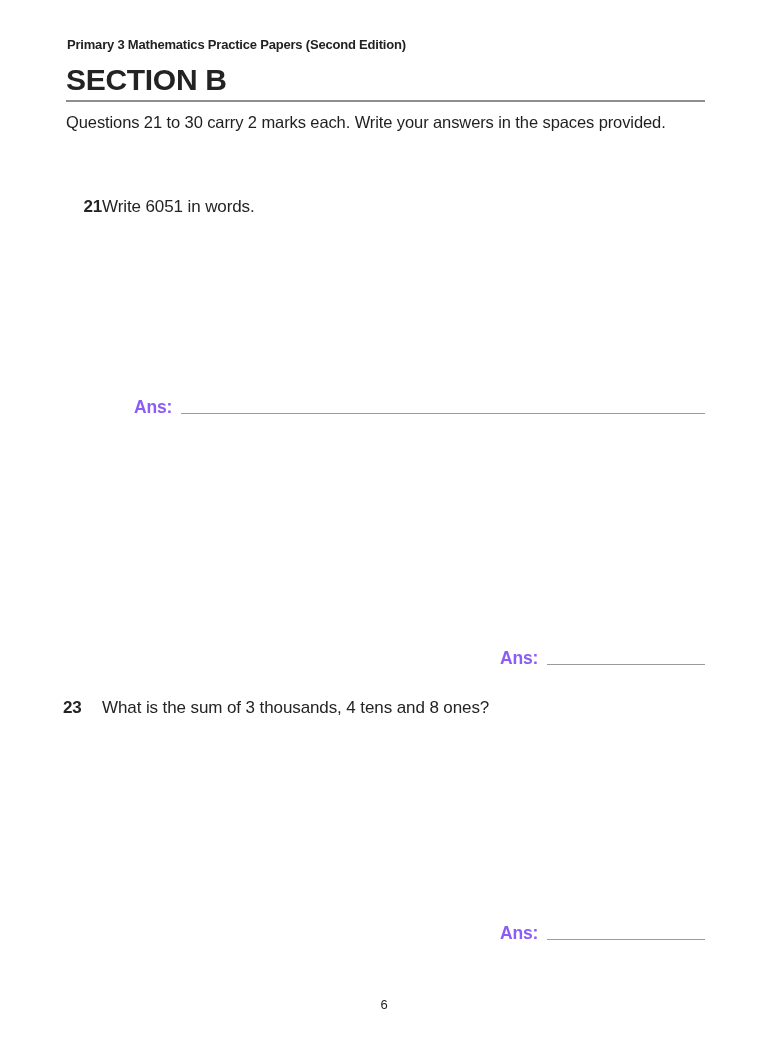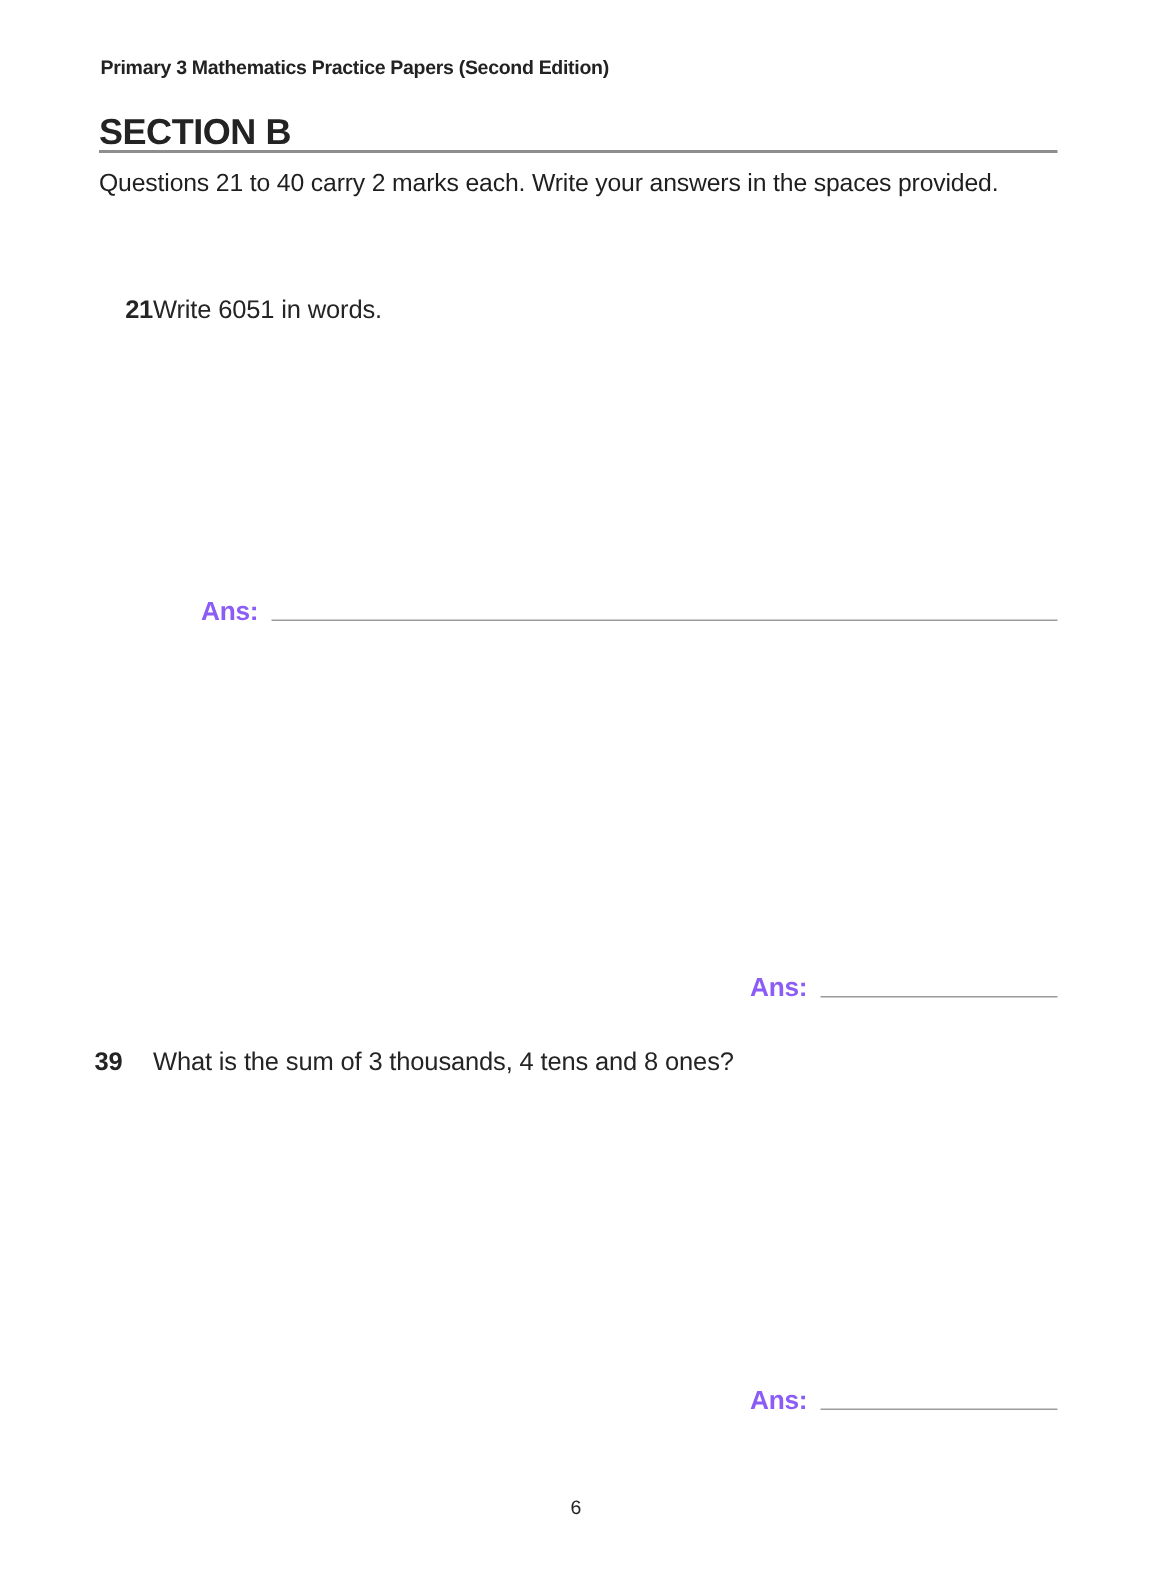--- a/index.html
+++ b/index.html
@@ -22,22 +22,22 @@
     top: 37px;
     font-size: 13px;
     font-weight: bold;
     letter-spacing: -0.2px;
     color: #222222;
     white-space: nowrap;
   }
   .section-title {
     position: absolute;
     left: 66px;
-    top: 75px;
-    font-size: 24px;
+    top: 63px;
+    font-size: 30px;
     font-weight: bold;
     letter-spacing: -0.3px;
     color: #232323;
     white-space: nowrap;
   }
   .section-rule {
     position: absolute;
     left: 66px;
     top: 100px;
     width: 639px;
@@ -115,40 +115,40 @@
 
 <div class="page">
 
   <div class="doc-header">Primary 3 Mathematics Practice Papers (Second Edition)</div>
 
   <div class="section-title">SECTION B</div>
 
   <div class="section-rule"></div>
 
   <div class="instructions">
-    <div class="line">Questions 21 to 40 carry 2 marks each. Write your answers in the spaces provided.</div>
+    <div class="line">Questions 21 to 30 carry 2 marks each. Write your answers in the spaces provided.</div>
   </div>
 
   <div class="question q-21">
     <span class="qnum">21</span><span class="qtext">Write 6051 in words.</span>
   </div>
 
   <div class="ans-row ans-row-1">
     <span class="ans-label">Ans:</span>
     <span class="ans-line"></span>
   </div>
 
 
   <div class="ans-row ans-row-2">
     <span class="ans-label">Ans:</span>
     <span class="ans-line"></span>
   </div>
 
   <div class="question q-23">
-    <span class="qnum">39</span><span class="qtext">What is the sum of 3 thousands, 4 tens and 8 ones?</span>
+    <span class="qnum">23</span><span class="qtext">What is the sum of 3 thousands, 4 tens and 8 ones?</span>
   </div>
 
   <div class="ans-row ans-row-3">
     <span class="ans-label">Ans:</span>
     <span class="ans-line"></span>
   </div>
 
   <div class="page-number">6</div>
 
 </div>

